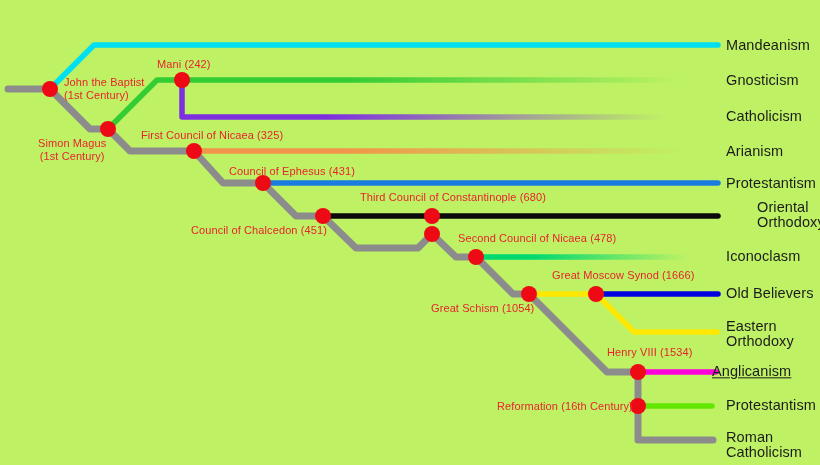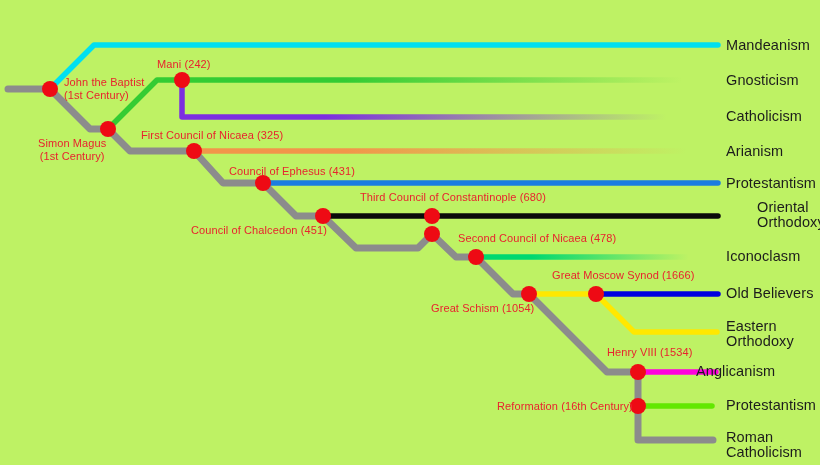--- a/index.html
+++ b/index.html
@@ -88,21 +88,21 @@
       <div class="denom-label" style="left: 726px; top: 81px; color: rgb(28, 28, 28);">Gnosticism</div>
       <div class="denom-label" style="left: 726px; top: 117px; color: rgb(28, 28, 28);">Catholicism</div>
       <div class="denom-label" style="left: 726px; top: 152px; color: rgb(28, 28, 28);">Arianism</div>
       <div class="denom-label" style="left: 726px; top: 184px; color: rgb(28, 28, 28);">Protestantism</div>
       <div class="denom-label" style="left: 726px; top: 215px; color: rgb(28, 28, 28); margin-left: 31px;">Oriental
 Orthodoxy</div>
       <div class="denom-label" style="left: 726px; top: 257px; color: rgb(28, 28, 28);">Iconoclasm</div>
       <div class="denom-label" style="left: 726px; top: 294px; color: rgb(28, 28, 28);">Old Believers</div>
       <div class="denom-label" style="left: 726px; top: 334px; color: rgb(28, 28, 28);">Eastern
 Orthodoxy</div>
-      <div class="denom-label" style="left: 696px; top: 372px; color: rgb(28, 28, 28);">Anglicanism</div>
+      <div class="denom-label" style="left: 712px; top: 372px; color: rgb(28, 28, 28); text-decoration: underline;">Anglicanism</div>
       <div class="denom-label" style="left: 726px; top: 406px; color: rgb(28, 28, 28);">Protestantism</div>
       <div class="denom-label" style="left: 726px; top: 445px; color: rgb(28, 28, 28);">Roman
 Catholicism</div>
       <div class="event-label" style="left: 64px; top: 89px; color: rgb(232, 35, 46);">John the Baptist
 (1st Century)</div>
       <div class="event-label" style="left: 38px; top: 150px; color: rgb(232, 35, 46); text-align: center;">Simon Magus
 (1st Century)</div>
       <div class="event-label" style="left: 157px; top: 64px; color: rgb(232, 35, 46);">Mani (242)</div>
       <div class="event-label" style="left: 141px; top: 135px; color: rgb(232, 35, 46); text-align: center;">First Council of Nicaea (325)</div>
       <div class="event-label" style="left: 229px; top: 171px; color: rgb(232, 35, 46);">Council of Ephesus (431)</div>

